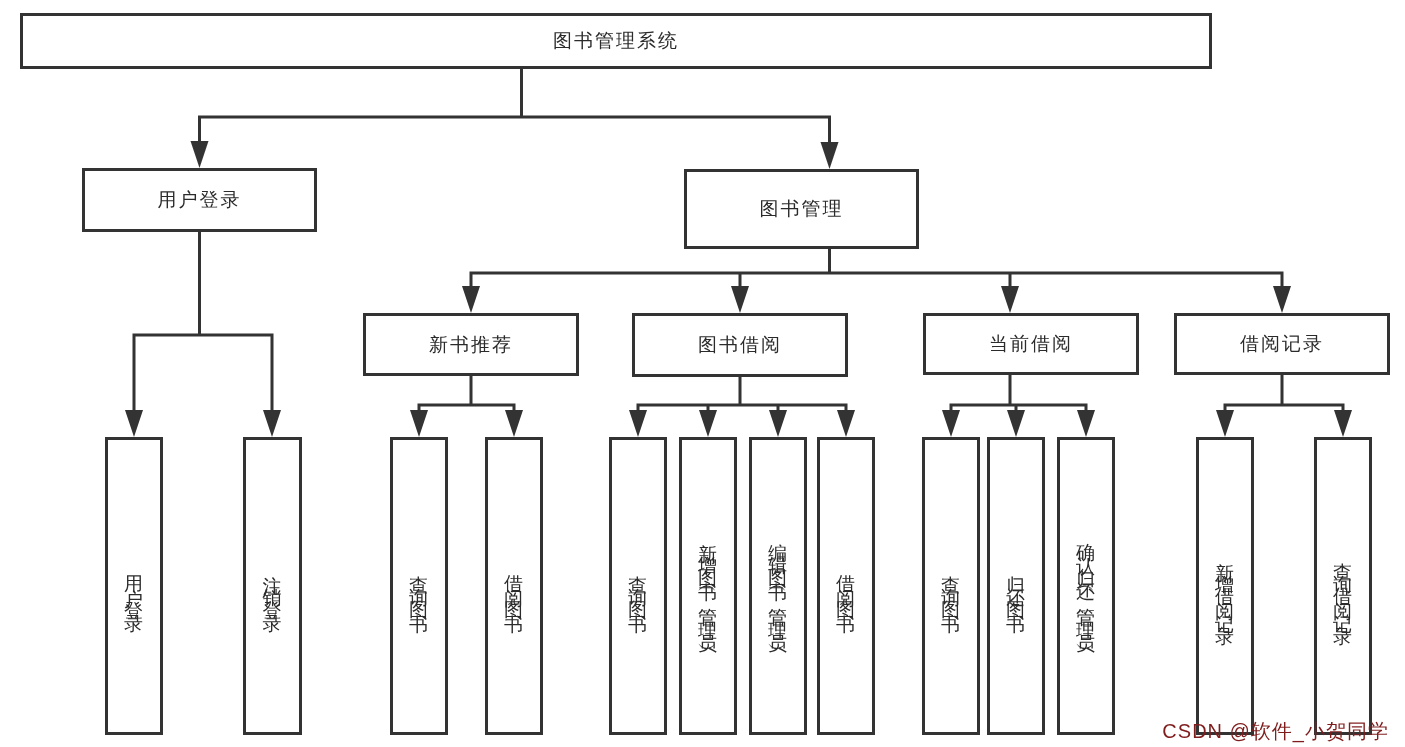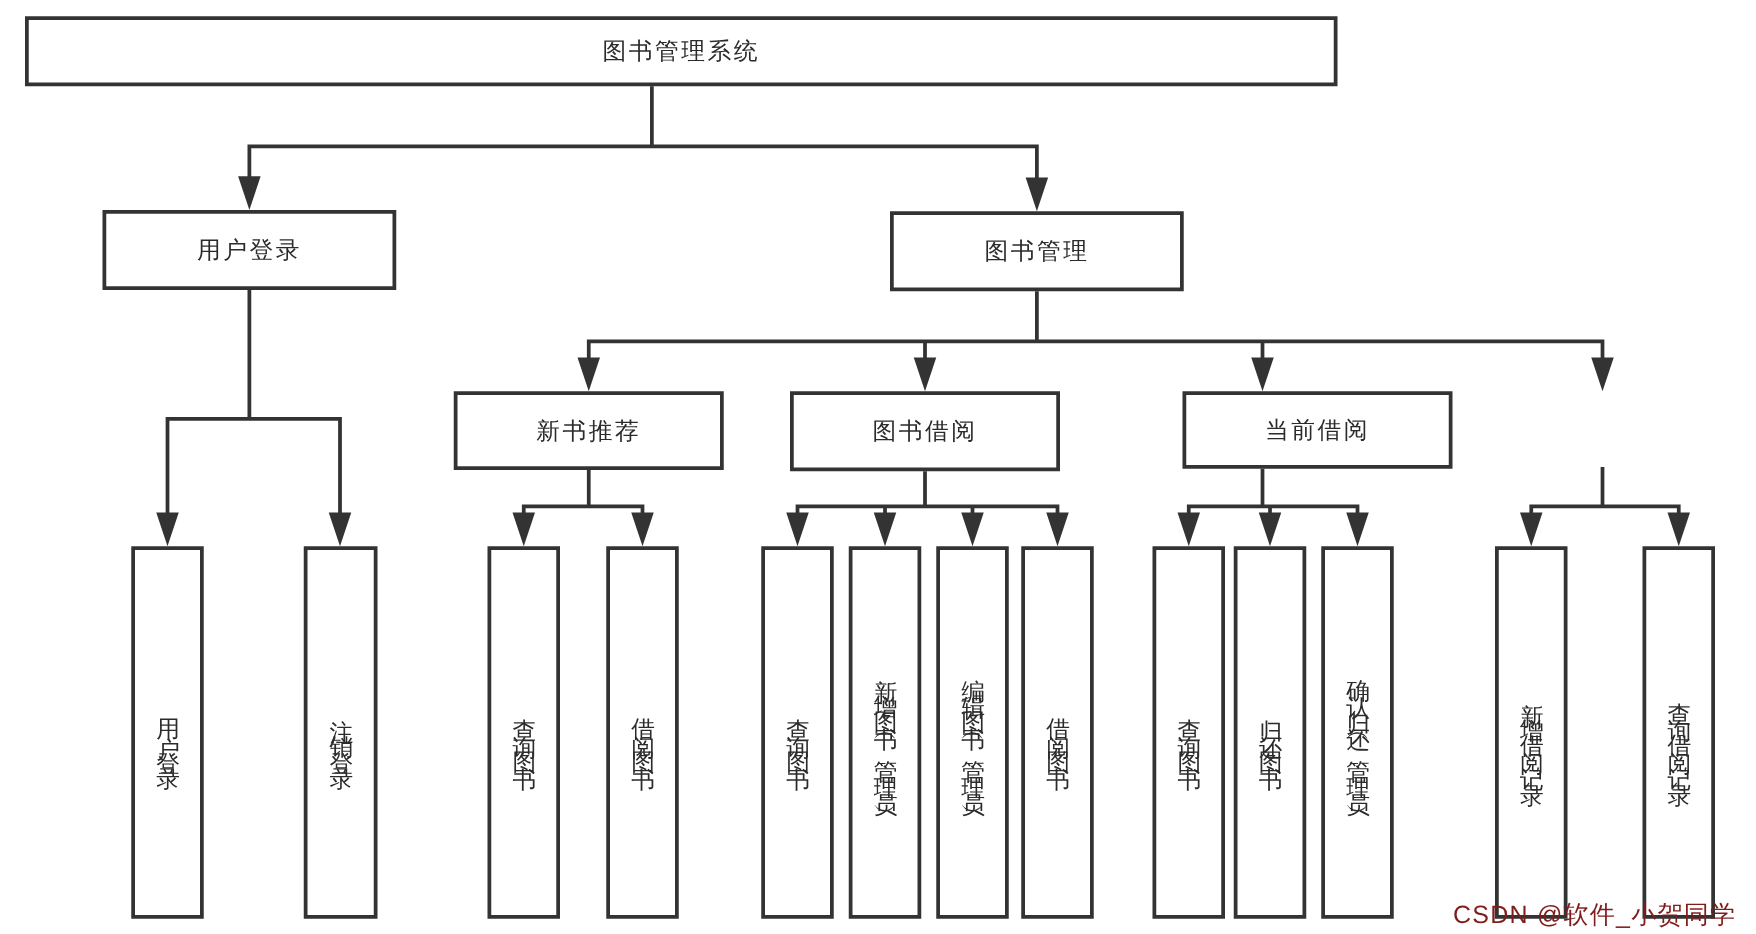--- a/index.html
+++ b/index.html
@@ -86,28 +86,29 @@
       <polygon points="769,410 787,410 778,437"></polygon>
       <polygon points="837,410 855,410 846,437"></polygon>
       <polygon points="942,410 960,410 951,437"></polygon>
       <polygon points="1007,410 1025,410 1016,437"></polygon>
       <polygon points="1077,410 1095,410 1086,437"></polygon>
       <polygon points="1216,410 1234,410 1225,437"></polygon>
       <polygon points="1334,410 1352,410 1343,437"></polygon>
     </g>
   </svg>
 
-  <div class="box hbox" style="left:20px; top:13px; width:1050px; height:56px;">图书管理系统</div>
+  <div class="box hbox" style="left:20px; top:13px; width:1192px; height:56px;">图书管理系统</div>
 
   <div class="box hbox" style="left:82px; top:168px; width:235px; height:64px;">用户登录</div>
-  <div class="box hbox" style="left:712px; top:169px; width:235px; height:64px;">图书管理</div>
+  <div class="box hbox" style="left:684px; top:169px; width:235px; height:80px;">图书管理</div>
 
   <div class="box hbox" style="left:363px; top:313px; width:216px; height:63px;">新书推荐</div>
   <div class="box hbox" style="left:632px; top:313px; width:216px; height:64px;">图书借阅</div>
-  <div class="box hbox" style="left:946px; top:313px; width:216px; height:62px;">当前借阅</div>
+  <div class="box hbox" style="left:923px; top:313px; width:216px; height:62px;">当前借阅</div>
+  <div class="box hbox" style="left:1174px; top:313px; width:216px; height:62px;">借阅记录</div>
 
   <div class="box vbox" style="left:105px; top:437px; width:58px; height:298px;">用户登录</div>
   <div class="box vbox" style="left:243px; top:437px; width:59px; height:298px;">注销登录</div>
 
   <div class="box vbox" style="left:390px; top:437px; width:58px; height:298px;">查询图书</div>
   <div class="box vbox" style="left:485px; top:437px; width:58px; height:298px;">借阅图书</div>
 
   <div class="box vbox" style="left:609px; top:437px; width:58px; height:298px;">查询图书</div>
   <div class="box vbox" style="left:679px; top:437px; width:58px; height:298px;">新增图书（管理员）</div>
   <div class="box vbox" style="left:749px; top:437px; width:58px; height:298px;">编辑图书（管理员）</div>

